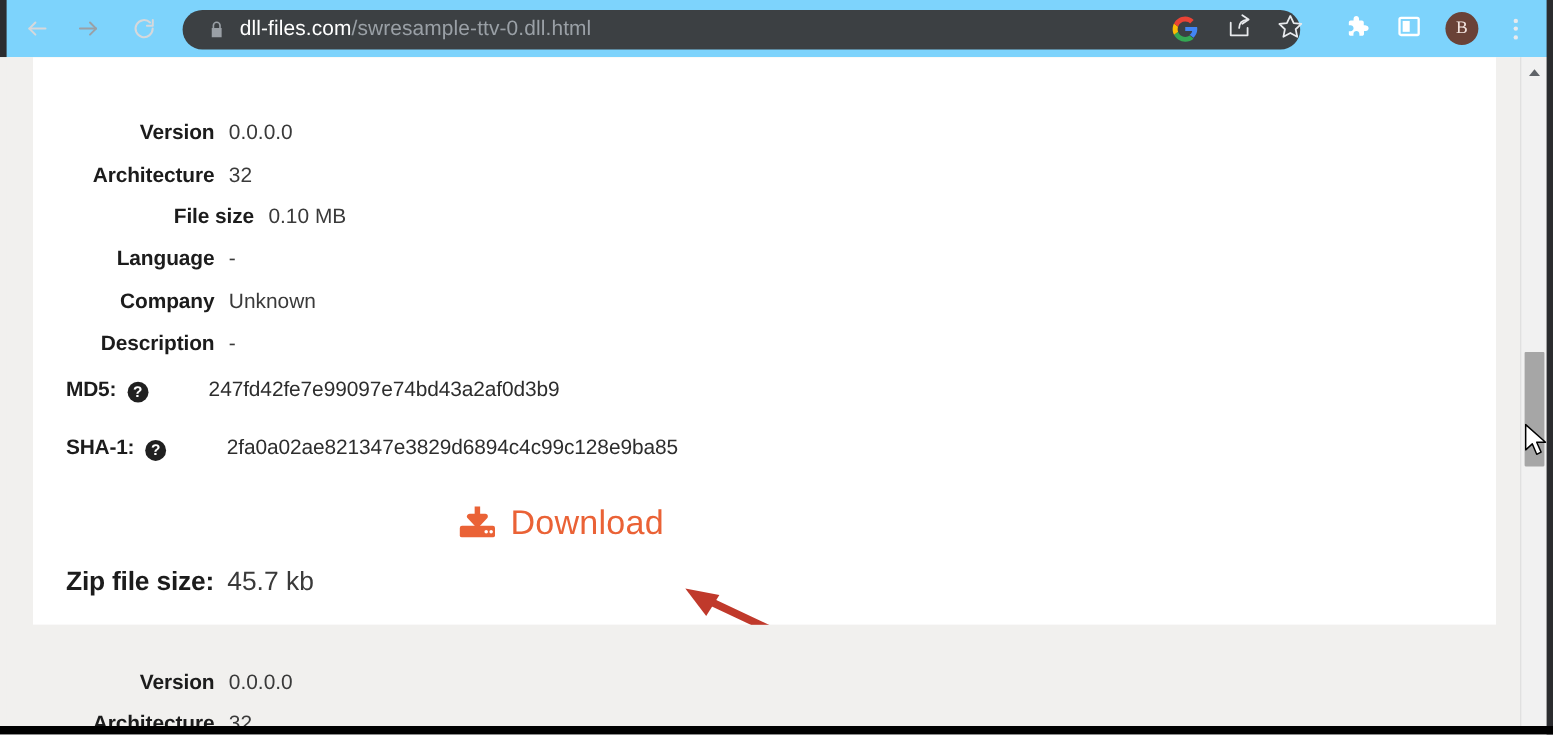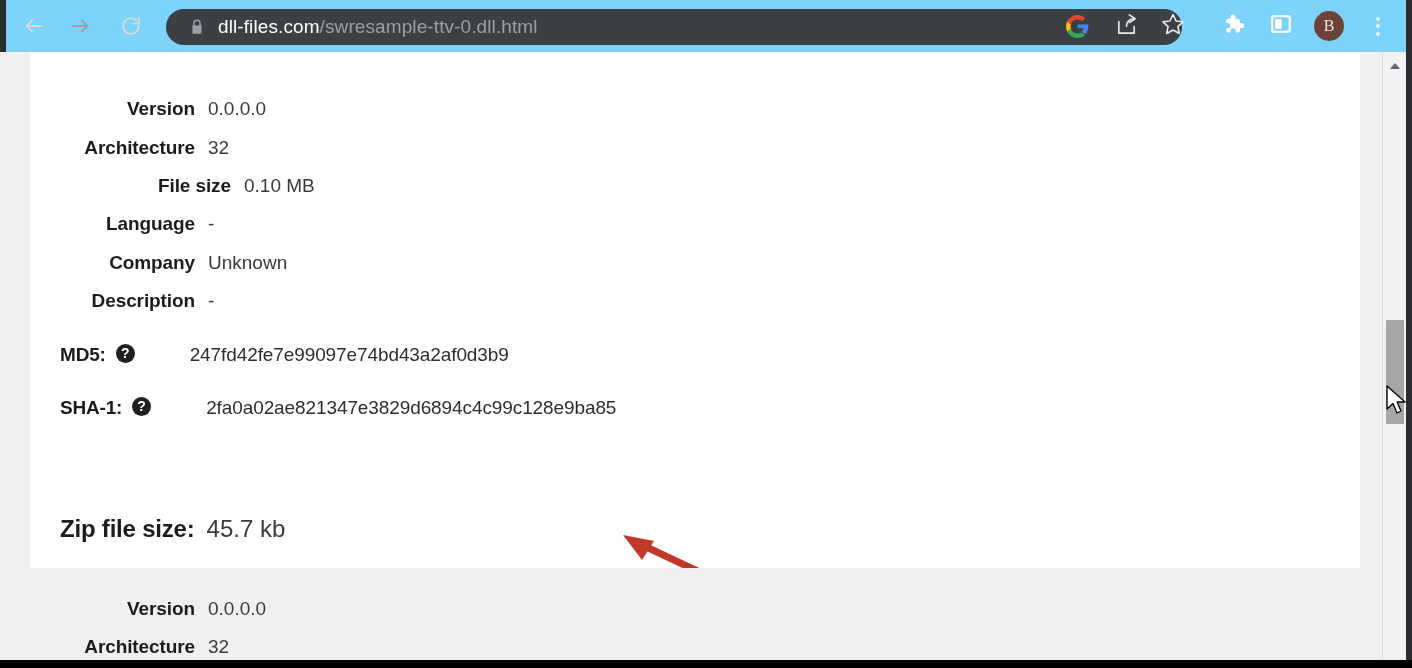--- a/index.html
+++ b/index.html
@@ -142,21 +142,22 @@
     background: #f1f0ee;
   }
 
   
   .spec-row {
     position: absolute;
     left: 0;
     width: 600px;
     height: 30px;
     display: flex;
-    align-items: flex-end;
+    align-items: flex-start;
+    margin-top: 20px;
   }
   .spec-label {
     width: 165px;
     text-align: right;
     font-size: 19px;
     font-weight: bold;
     color: #1c1c1c;
     letter-spacing: -0.1px;
   }
   .spec-value {
@@ -164,21 +165,21 @@
     font-size: 19px;
     font-weight: 400;
     color: #3a3a3a;
   }
 
   
   .hash-row {
     position: absolute;
     left: 30px;
     display: flex;
-    align-items: flex-start;
+    align-items: flex-end;
   }
   .hash-label {
     font-size: 19px;
     font-weight: bold;
     color: #1c1c1c;
     letter-spacing: -0.2px;
   }
   .help-icon {
     width: 19px; height: 19px;
     border-radius: 50%;
@@ -428,20 +429,31 @@
           <span class="help-icon">?</span>
           <span class="hash-value">247fd42fe7e99097e74bd43a2af0d3b9</span>
         </div>
 
         <div class="hash-row" style="top:345px;">
           <span class="hash-label">SHA-1:</span>
           <span class="help-icon">?</span>
           <span class="hash-value">2fa0a02ae821347e3829d6894c4c99c128e9ba85</span>
         </div>
 
+        <div class="download-wrap">
+          <span class="download-icon">
+            <svg width="34" height="30" viewBox="0 0 34 30">
+              <path d="M17 0.5 L17 12 M17 17 L10 9.5 L24 9.5 Z" fill="#ea6236" stroke="#ea6236" stroke-width="5" stroke-linejoin="round"></path>
+              <rect x="1" y="18" width="32" height="10.5" rx="2" fill="#ea6236"></rect>
+              <circle cx="25" cy="23.5" r="1.6" fill="#ffffff"></circle>
+              <circle cx="29.5" cy="23.5" r="1.6" fill="#ffffff"></circle>
+            </svg>
+          </span>
+          <span class="download-label">Download</span>
+        </div>
 
         <div class="zip-row">
           <span class="zip-label">Zip file size:</span>
           <span class="zip-value">45.7 kb</span>
         </div>
 
         <span class="annot-arrow">
           <svg width="150" height="85" viewBox="0 0 150 85">
             <line x1="136" y1="72" x2="30" y2="22" stroke="#c0392b" stroke-width="7" stroke-linecap="round"></line>
             <polygon points="13,13 44,19 32,38" fill="#c0392b"></polygon>

